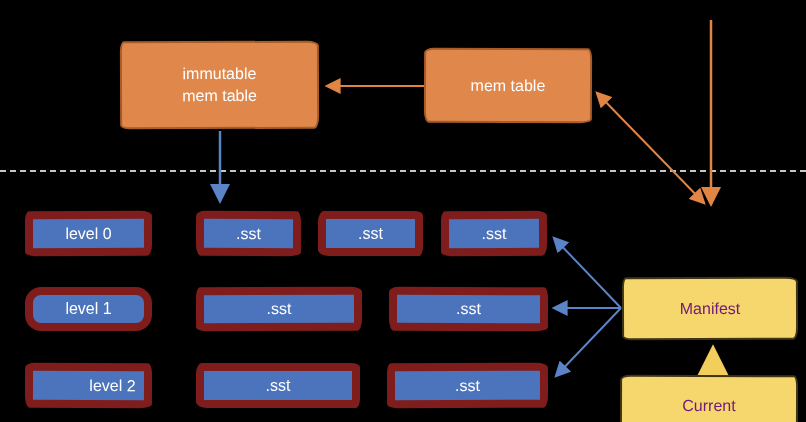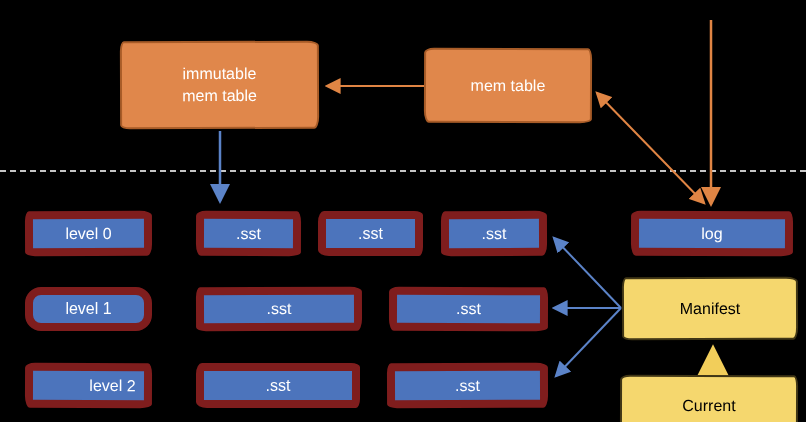--- a/index.html
+++ b/index.html
@@ -23,21 +23,21 @@
     font-size:16px;
     white-space:pre-line;
     line-height:1.35;
   }
   
   .sk-a{border-radius:4px 12px 5px 10px / 10px 5px 12px 4px; transform:rotate(-0.2deg);}
   .sk-b{border-radius:10px 4px 12px 5px / 5px 11px 4px 12px; transform:rotate(0.2deg);}
   .sk-c{border-radius:6px 9px 4px 11px / 11px 4px 9px 6px;}
   .orange{background:#E0874B;border:2px solid #a85c28;color:#fff;}
   .blue{background:#4C74BC;border:8px solid #7f1d1d;color:#fff;}
-  .yellow{background:#F5D76E;border:2px solid #403616;color:#000000;}
+  .yellow{background:#F5D76E;border:2px solid #403616;color:#701a75;}
   .arrows{position:absolute;left:0;top:0;width:806px;height:422px;pointer-events:none;}
 </style>
 </head>
 <body>
 
 <div class="canvas">
 
   <div class="dashed-line"></div>
 
   <svg class="arrows" width="806" height="422" viewBox="0 0 806 422">
@@ -65,21 +65,20 @@
 
   <div class="node orange sk-a" style="left:120px;top:21px;width:199px;height:88px;">immutable
 mem table</div>
 
   <div class="node orange sk-b" style="left:424px;top:28px;width:168px;height:75px;">mem table</div>
 
   <div class="node blue sk-a" style="left:25px;top:191px;width:127px;height:45px;">level 0</div>
   <div class="node blue sk-b" style="left:196px;top:191px;width:105px;height:45px;">.sst</div>
   <div class="node blue sk-c" style="left:318px;top:191px;width:105px;height:45px;">.sst</div>
   <div class="node blue sk-a" style="left:441px;top:191px;width:106px;height:45px;">.sst</div>
-  <div class="node blue sk-b" style="left:631px;top:191px;width:162px;height:45px;">log</div>
 
   <div class="node blue sk-c" style="left:25px;top:267px;width:127px;height:44px;border-radius:16px;">level 1</div>
   <div class="node blue sk-a" style="left:196px;top:267px;width:166px;height:44px;">.sst</div>
   <div class="node blue sk-b" style="left:389px;top:267px;width:159px;height:44px;">.sst</div>
 
   <div class="node blue sk-b" style="left:25px;top:343px;width:127px;height:45px;padding-left:48px;">level 2</div>
   <div class="node blue sk-c" style="left:196px;top:343px;width:164px;height:45px;">.sst</div>
   <div class="node blue sk-a" style="left:387px;top:343px;width:161px;height:45px;">.sst</div>
 
   <div class="node yellow sk-a" style="left:622px;top:257px;width:176px;height:63px;">Manifest</div>

